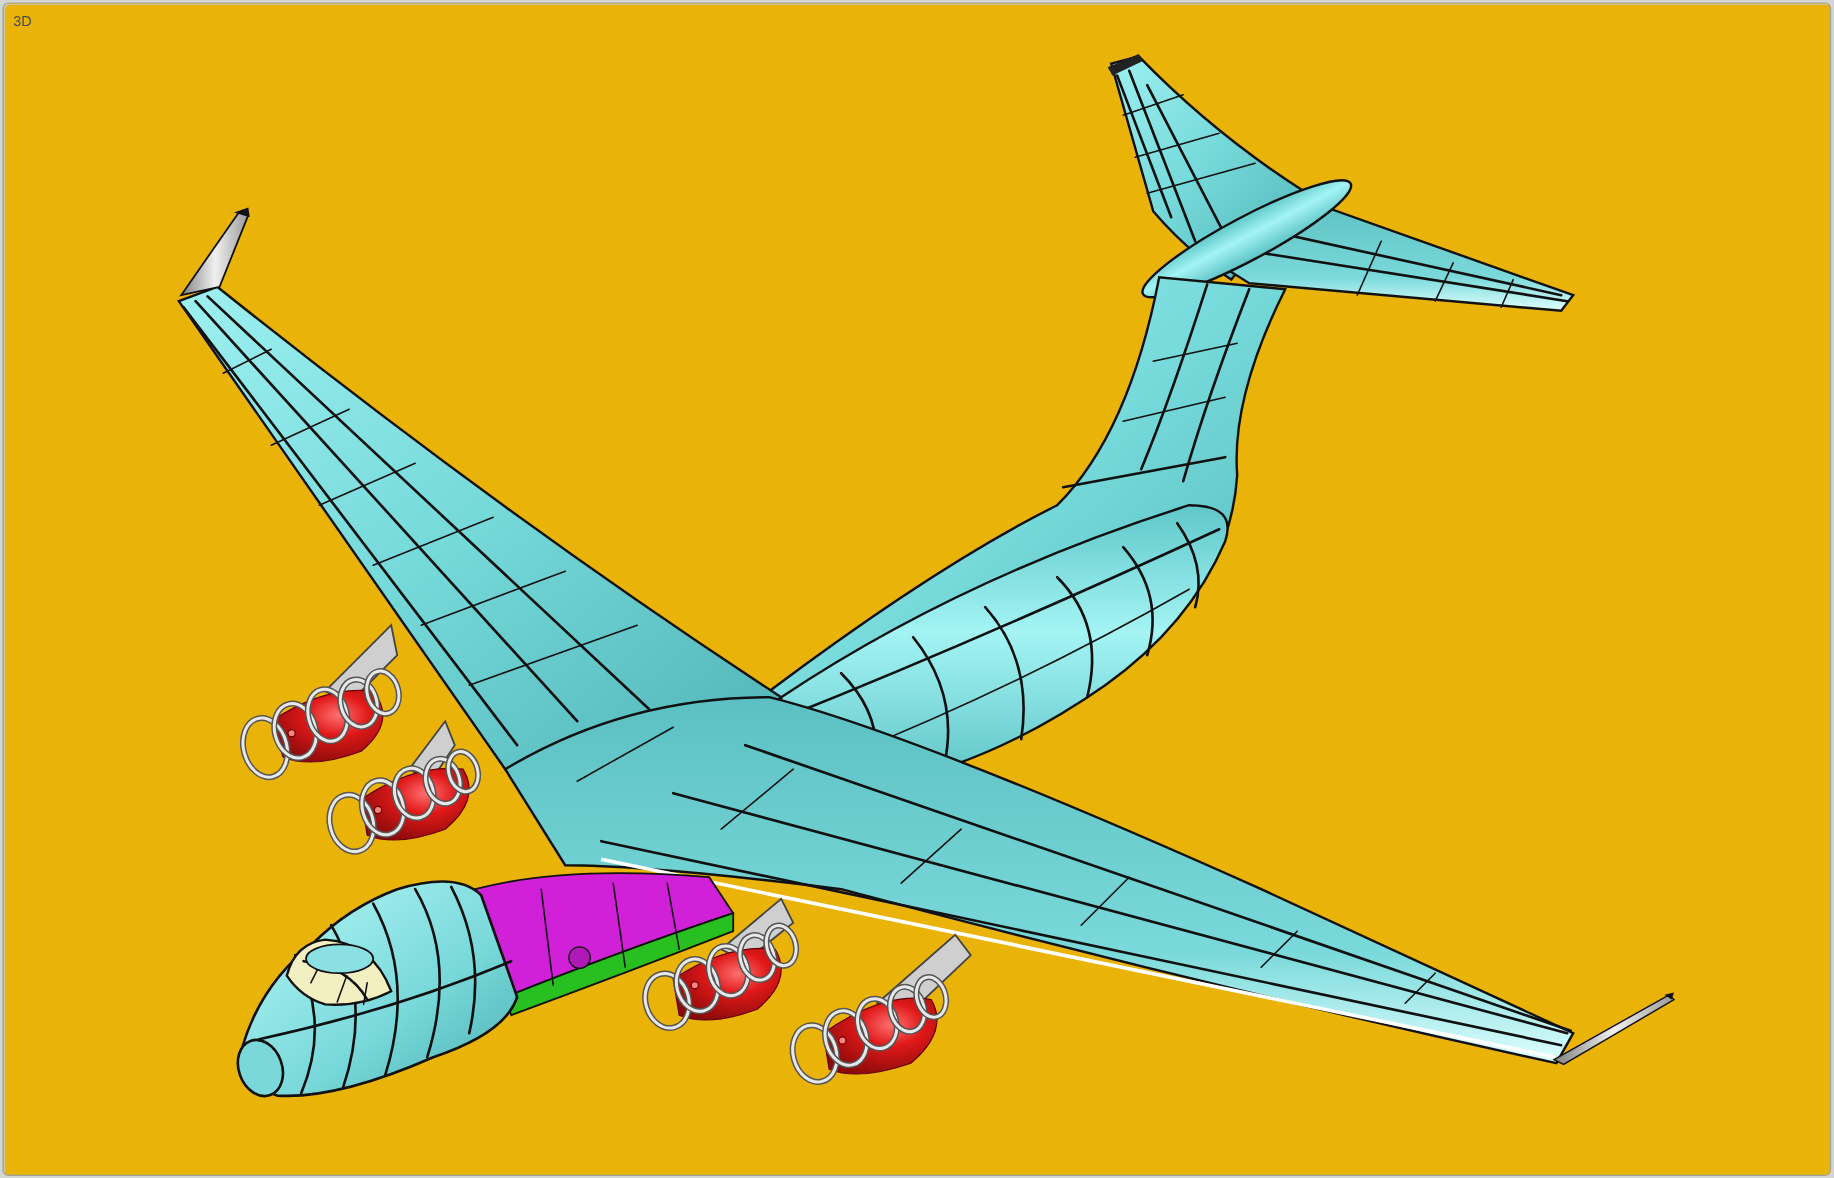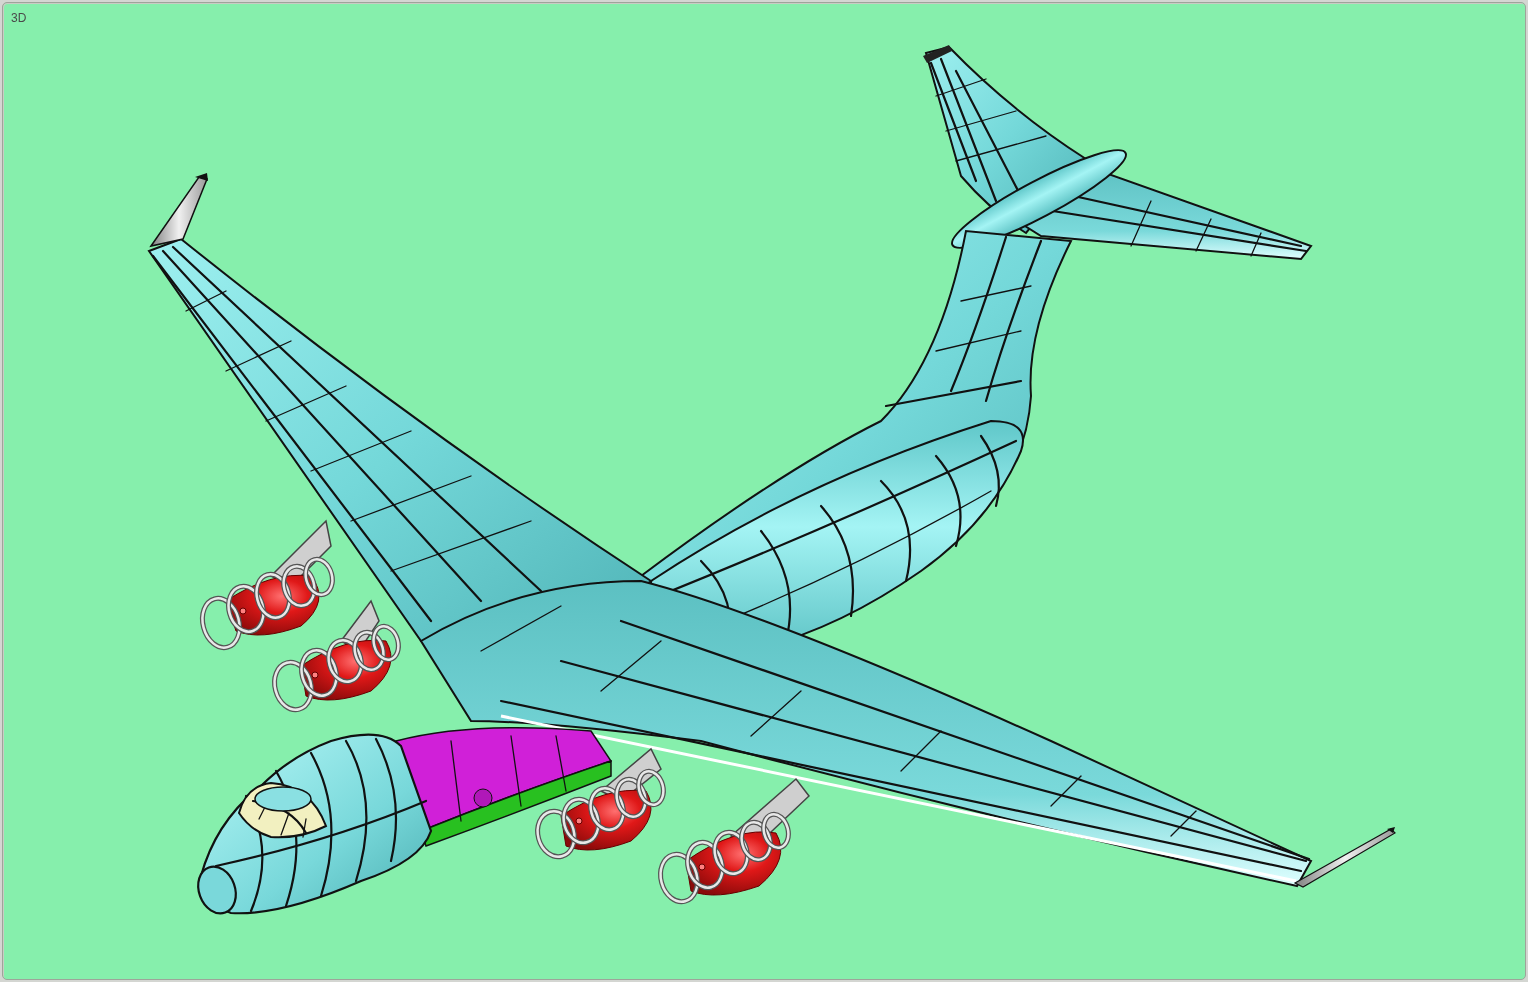--- a/index.html
+++ b/index.html
@@ -1,18 +1,18 @@
 <!DOCTYPE html>
 <html><head>
 <meta charset="utf-8">
 <style>
   html, body { margin:0; padding:0; width:1528px; height:982px; overflow:hidden; background:#d4d6d2; }
   .viewport {
     position:absolute; left:2px; top:2px; width:1522px; height:976px;
-    background:#86efac;
+    background:#eab308;
     border:1px solid #9ea49a;
     border-radius:5px;
     box-shadow: inset 1px 1px 0 #c9ccc4;
     overflow:hidden;
     text-align:right;
   }
   .view-label {
     position:absolute; left:8px; top:8px;
     font-family:"Liberation Sans", sans-serif; font-size:12px; color:#4a4a4a;
   }

